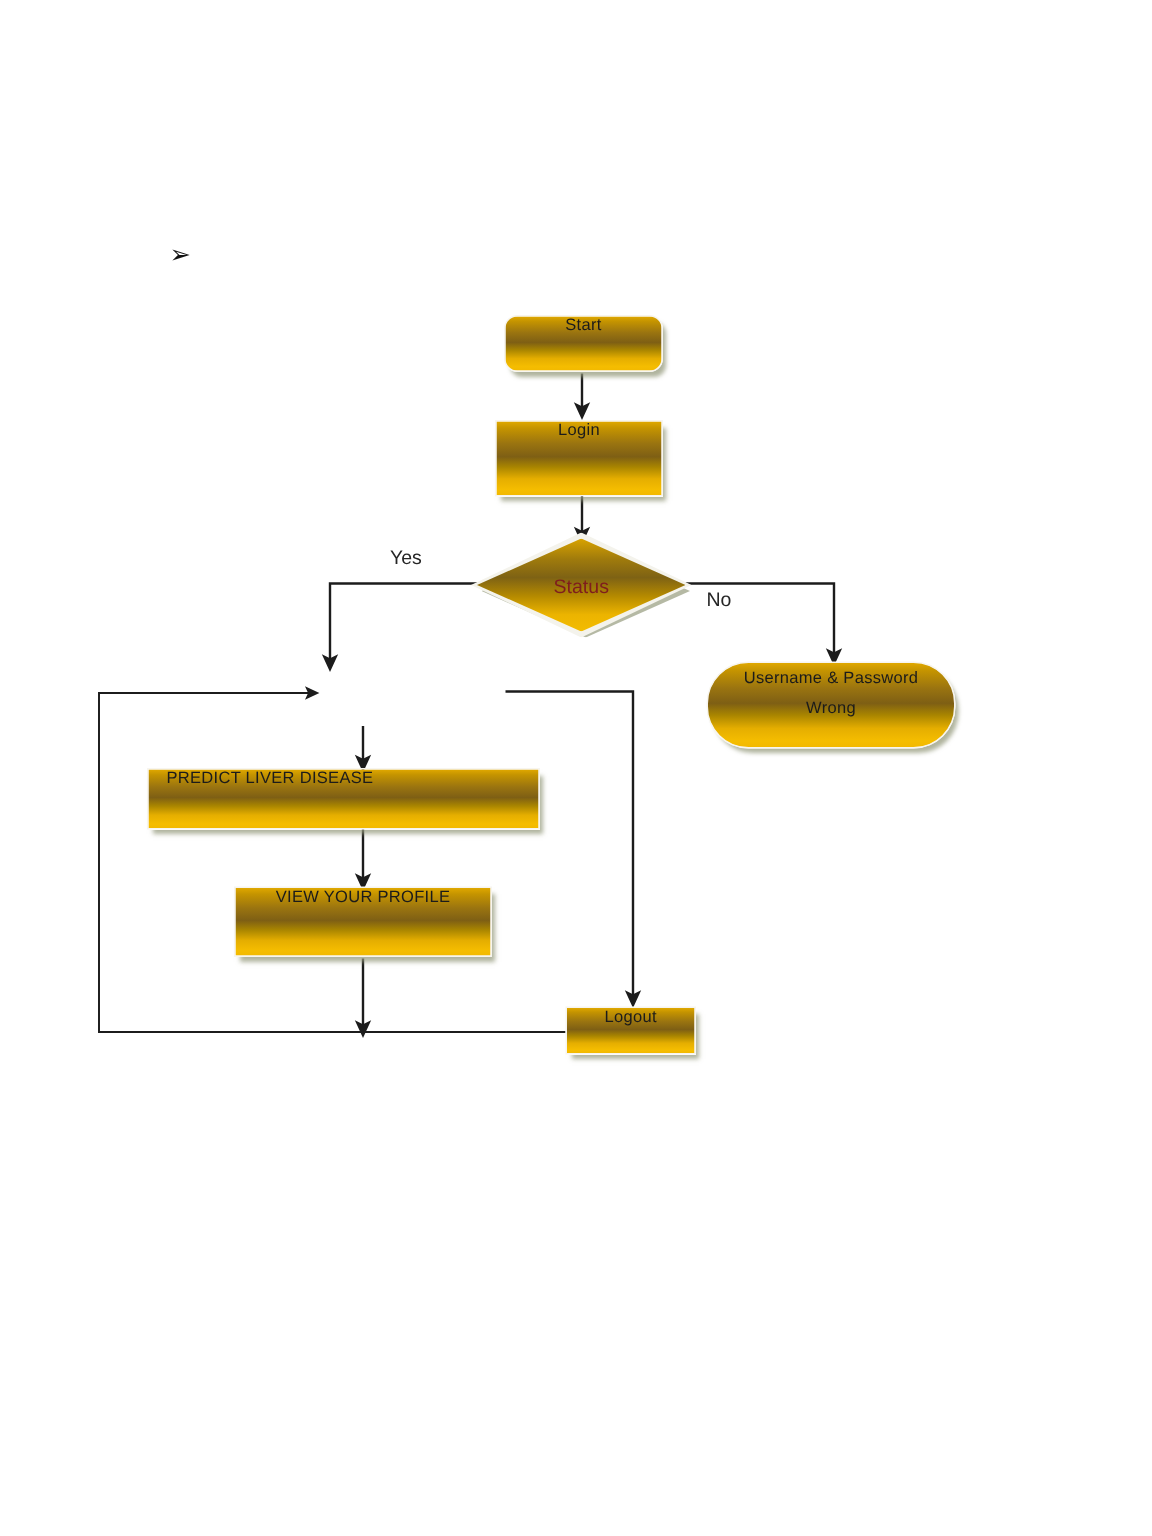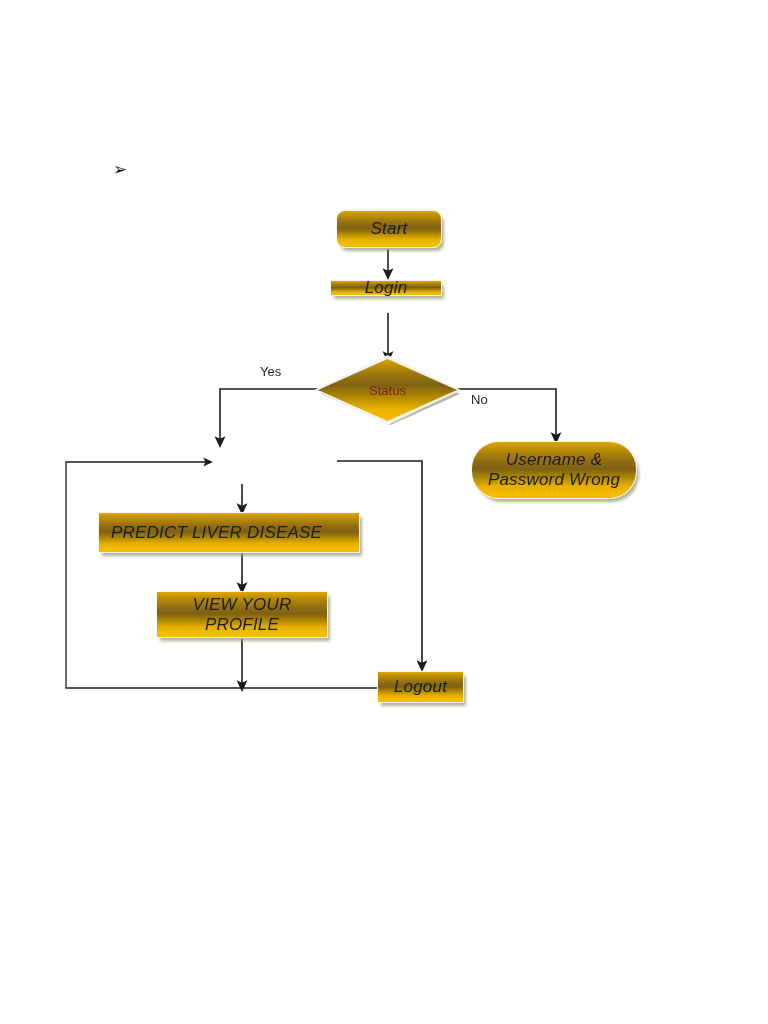--- a/index.html
+++ b/index.html
@@ -36,25 +36,23 @@
         #c59400 9%,
         #9a7410 30%,
         #7e5f14 48%,
         #a98500 62%,
         #e5ae00 78%,
         #f5bd00 93%,
         #f2b900 100%);
     border: 1px solid #f7f5ef;
     box-shadow: 3px 4px 3px -1px rgba(150,155,125,0.75);
     display: flex;
-    align-items: center;
     color: #1b1b1b;
-    font-size: 17px;
+    font-size: 11px;
     letter-spacing: 0.2px;
-    font-style: italic;
   }
   .node.rounded {
     border-radius: 9px;
   }
   .node.center-text {
     justify-content: center;
     text-align: center;
   }
   .node.left-text {
     justify-content: flex-start;
@@ -161,21 +159,21 @@
 
     <path class="edge-line" d="M337,461 L422,461 L422,666" marker-end="url(#arrowhead)"></path>
 
     <path class="edge-line thin" d="M377,688 L66,688 L66,462 L208,462" marker-end="url(#arrowhead)"></path>
   </svg>
 
   <div class="node rounded center-text" style="left:336px; top:210px; width:106px; height:38px;">
     <span class="label">Start</span>
   </div>
 
-  <div class="node center-text" style="left:330px; top:280px; width:112px; height:16px;">
+  <div class="node center-text" style="left:330px; top:280px; width:112px; height:51px;">
     <span class="label">Login</span>
   </div>
 
   <div class="diamond-wrap" style="left:318px; top:359px; width:139px; height:62px;">
     <div class="diamond-shadow"></div>
     <div class="diamond-halo"></div>
     <div class="diamond-shape"></div>
     <div class="diamond-label">Status</div>
   </div>
 

